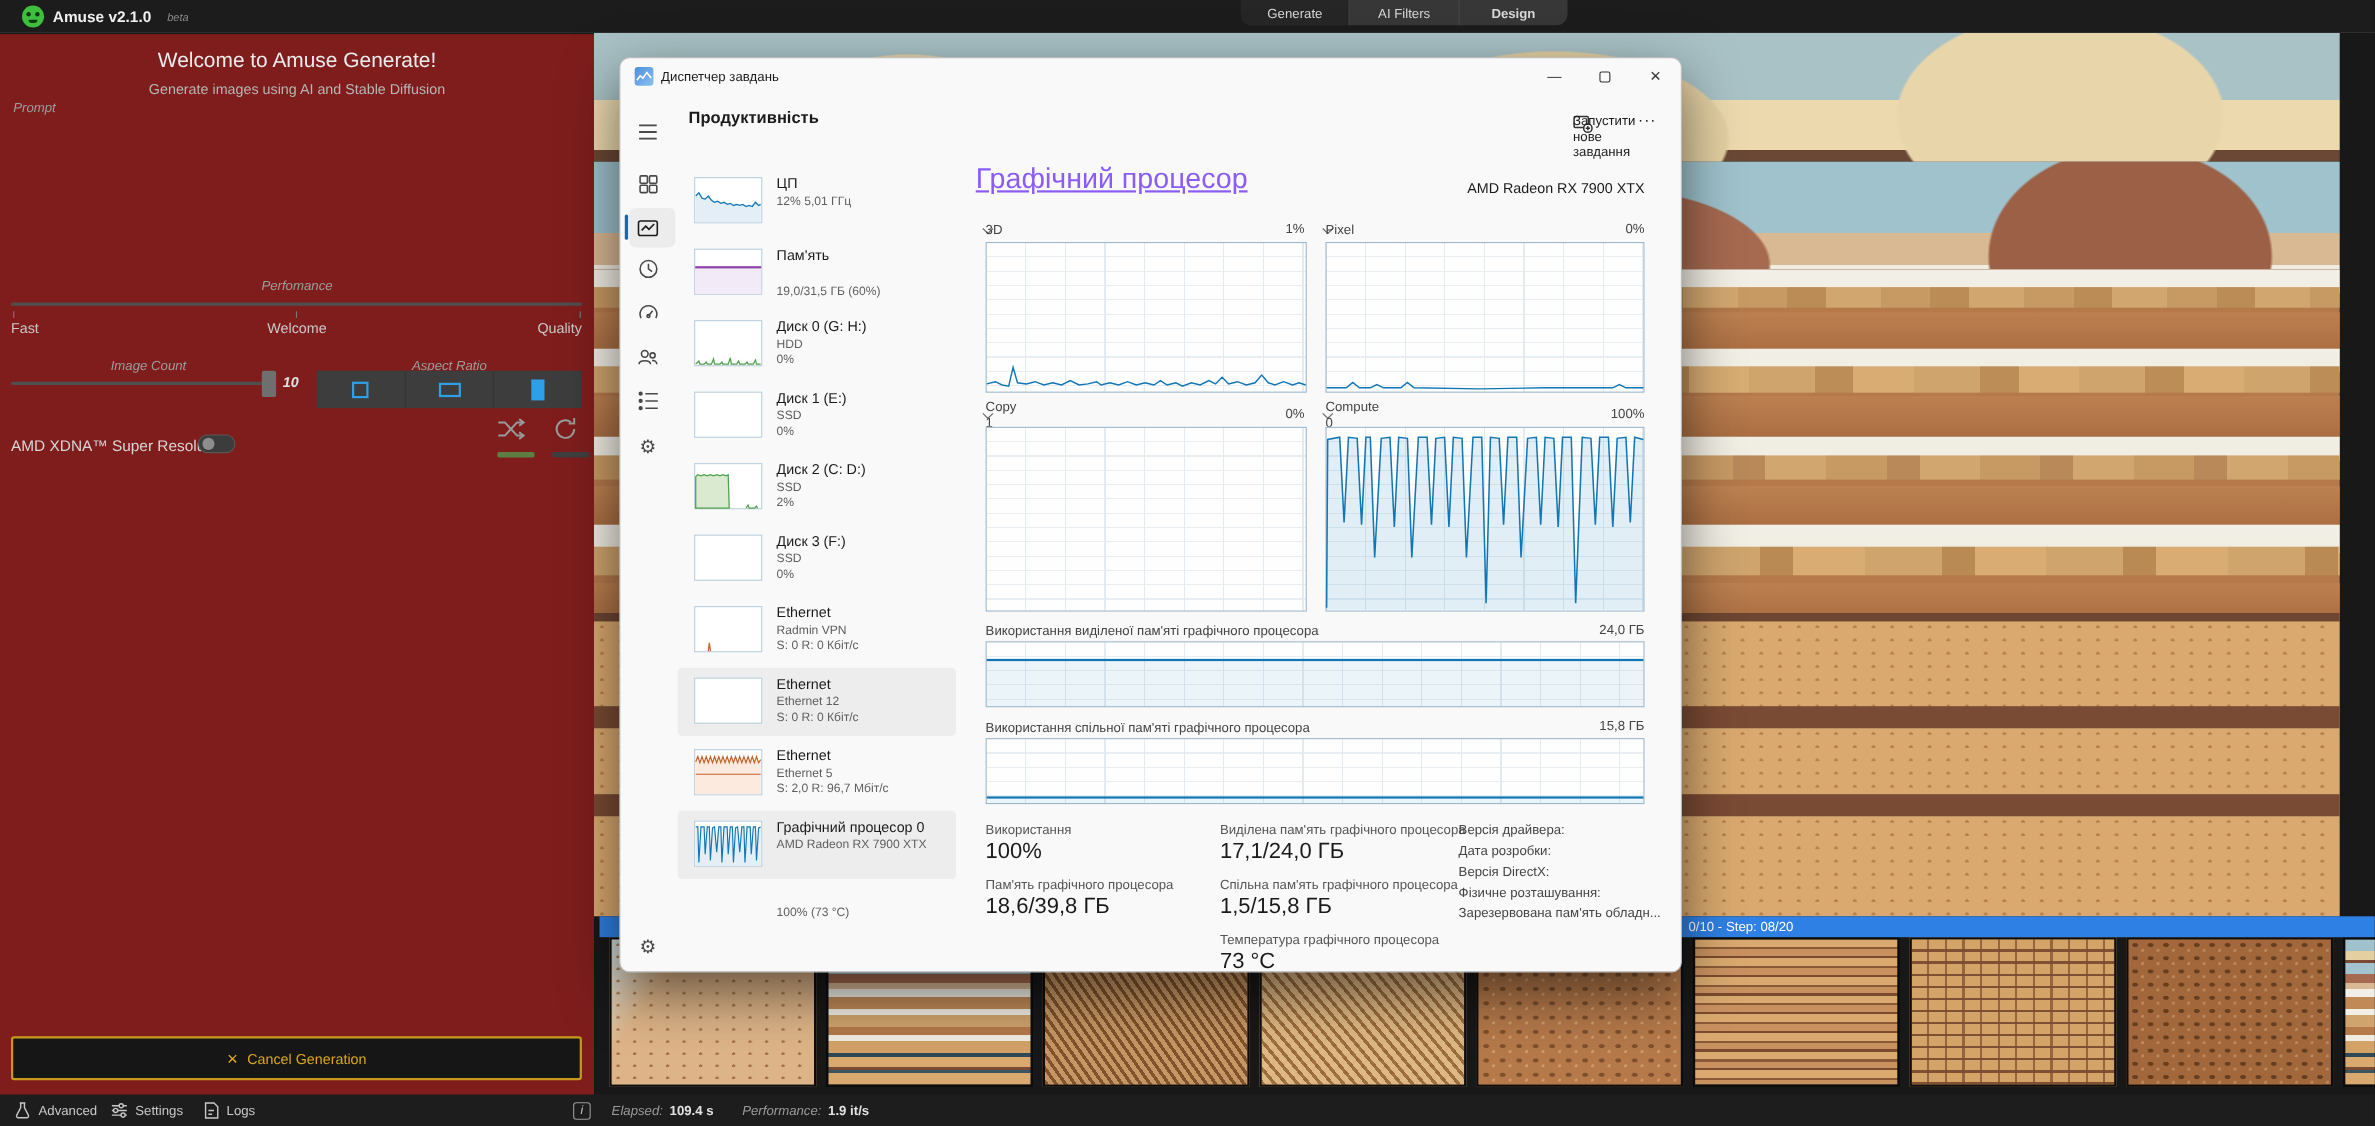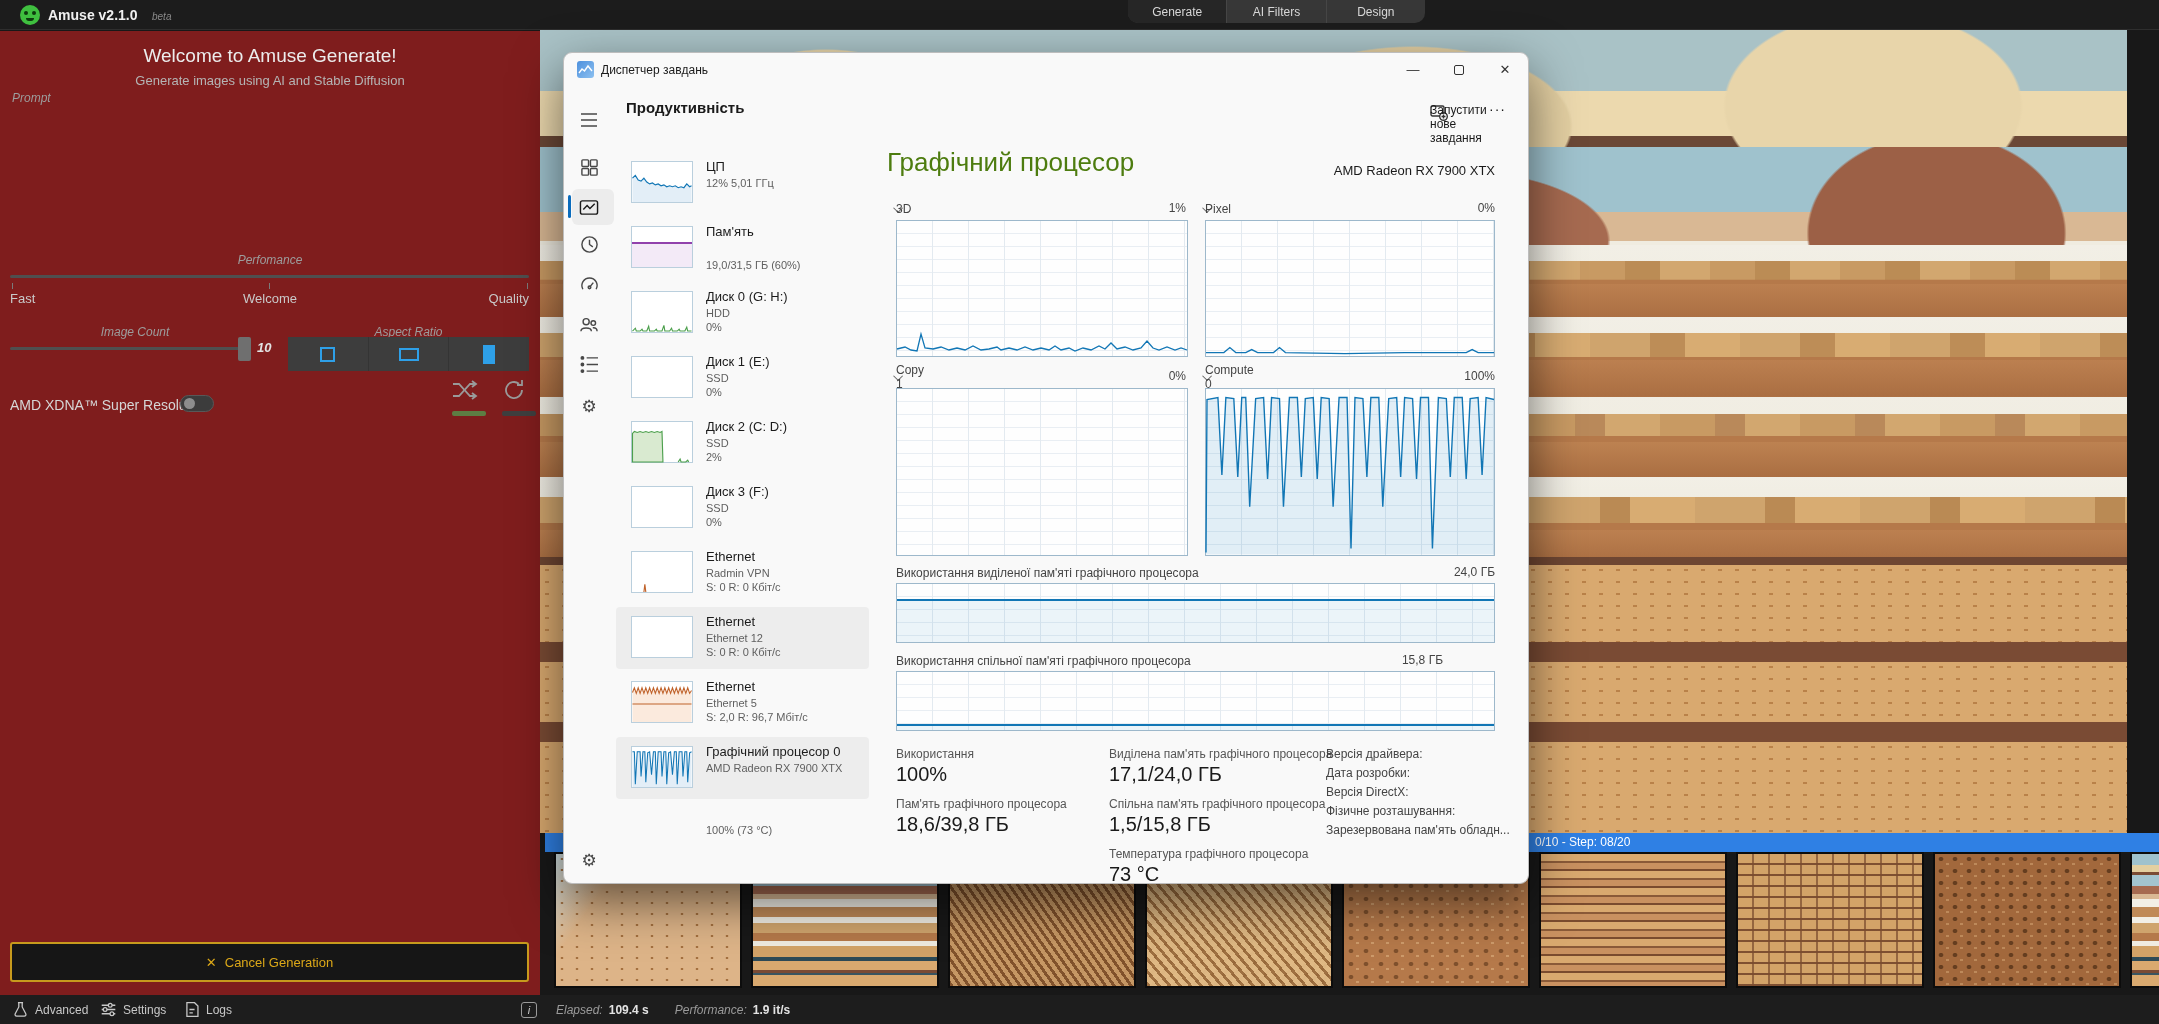--- a/index.html
+++ b/index.html
@@ -10,21 +10,21 @@
   
   .topbar { position:absolute; left:0; top:0; width:2159px; height:30px; background:#1c1c1c; border-bottom:1px solid #2e2e2e; z-index:30; }
   .logo { position:absolute; left:20px; top:5px; width:20px; height:20px; border-radius:50%; background:#3fbf3f; }
   .logo::before { content:""; position:absolute; left:4px; top:6px; width:4px; height:4px; border-radius:50%; background:#0d3a0d; }
   .logo::after { content:""; position:absolute; right:4px; top:6px; width:4px; height:4px; border-radius:50%; background:#0d3a0d; }
   .logo .mouth { position:absolute; left:6px; bottom:4px; width:8px; height:3px; border-radius:0 0 4px 4px; background:#0d3a0d; }
   .app-title { position:absolute; left:48px; top:7px; font-size:14px; font-weight:bold; color:#f0f0f0; }
   .app-beta { position:absolute; left:152px; top:11px; font-size:10px; font-style:italic; color:#8a8a8a; }
   .tabbar { position:absolute; left:1128px; top:0; width:297px; height:23px; background:#373737; border-radius:0 0 10px 10px; display:flex; overflow:hidden; }
   .tab { flex:1; display:flex; align-items:center; justify-content:center; font-size:12px; color:#d8d8d8; border-right:1px solid #464646; }
-  .tab:last-child { border-right:none; }
+  .tab:last-child { border-right:none;font-weight:bold; }
   .tab.sel { background:#262626; }
 
   
   .panel { position:absolute; left:0; top:31px; width:540px; height:993px; background:#7f1d1d; z-index:20; }
   .welcome-t { position:absolute; left:0; top:14px; width:100%; text-align:center; font-size:19px; color:#ececec; }
   .welcome-s { position:absolute; left:0; top:42px; width:100%; text-align:center; font-size:13px; color:#b5b5b5; }
   .lab { font-style:italic; color:#9d9d9d; font-size:12px; position:absolute; }
   .prompt-box { position:absolute; left:10px; top:77px; width:519px; height:130px; background:#2b2b2b; border:1px solid #404040; color:#d2d2d2; font-size:12px; font-family:"Liberation Sans", sans-serif; padding:8px 10px; resize:none; outline:none; }
   .slider-track { position:absolute; height:3px; background:#4f4f4f; border-radius:2px; }
   .tick { position:absolute; width:1px; height:6px; background:#7a7a7a; }
@@ -140,21 +140,21 @@
   .gear { font-size:17px; line-height:1; }
 
   
   .hl { left:52px; width:253px; height:62px; background:#ededed; border-radius:4px; }
   .pi-chart { left:67px; width:62px; height:42px; background:#fff; border:1px solid #bacfdd; }
   .pi-t { left:142px; font-size:13px; color:#1b1b1b; white-space:nowrap; }
   .pi-s { left:142px; font-size:11px; color:#5f5f5f; white-space:nowrap; }
   .memfill { left:0; bottom:0; width:100%; background:#f3eaf7; border-top:2px solid #9141ac; }
 
   
-  .gpu-h { left:323px; top:94px; font-size:26px; color:#4d7c0f; font-weight:normal; }
+  .gpu-h { left:323px; top:94px; font-size:26px; color:#8b5cf6; font-weight:normal;text-decoration:underline; }
   .gpu-name { left:631px; top:110px; width:300px; text-align:right; font-size:13px; color:#1a1a1a; }
   .ch-lab { height:16px; font-size:12px; color:#444; display:flex; align-items:center; gap:6px; }
   .ch-val { font-size:12px; color:#444; text-align:right; width:60px; }
   .chev { width:7px; height:7px; border-left:1.5px solid #666; border-bottom:1.5px solid #666; transform:rotate(-45deg) translateY(-2px); display:inline-block; }
   .graph { border:1px solid #9db8cb; background:
     repeating-linear-gradient(to right, transparent 0 35px, #e3eaf0 35px 36px),
     repeating-linear-gradient(to bottom, transparent 0 12px, #e9eef3 12px 13px) #fefefe; }
   .stat-l { font-size:12px; color:#555; white-space:nowrap; }
   .stat-v { font-size:20px; color:#1a1a1a; white-space:nowrap; }
   .info-l { font-size:12px; color:#444; white-space:nowrap; }
@@ -511,21 +511,21 @@
       </svg>
     </div>
 
     <div class="ch-lab" style="left:332px; top:512px;">Використання виділеної пам'яті графічного процесора</div>
     <div class="ch-val" style="left:871px; top:512px;">24,0 ГБ</div>
     <div class="graph" style="left:332px; top:530px; width:599px; height:60px;">
       <div style="position:absolute; left:0; bottom:0; width:100%; height:43px; background:rgba(17,125,187,0.08); border-top:2px solid #1176b5;"></div>
     </div>
 
     <div class="ch-lab" style="left:332px; top:600px;">Використання спільної пам'яті графічного процесора</div>
-    <div class="ch-val" style="left:819px; top:600px;">15,8 ГБ</div>
+    <div class="ch-val" style="left:871px; top:600px;">15,8 ГБ</div>
     <div class="graph" style="left:332px; top:618px; width:599px; height:60px;">
       <div style="position:absolute; left:0; bottom:0; width:100%; height:6px; background:rgba(17,125,187,0.08); border-top:2px solid #1176b5;"></div>
     </div>
 
     <div class="stat-l" style="left:332px; top:694px;">Використання</div>
     <div class="stat-v" style="left:332px; top:710px;">100%</div>
     <div class="stat-l" style="left:332px; top:744px;">Пам'ять графічного процесора</div>
     <div class="stat-v" style="left:332px; top:760px;">18,6/39,8 ГБ</div>
 
     <div class="stat-l" style="left:545px; top:694px;">Виділена пам'ять графічного процесора</div>

